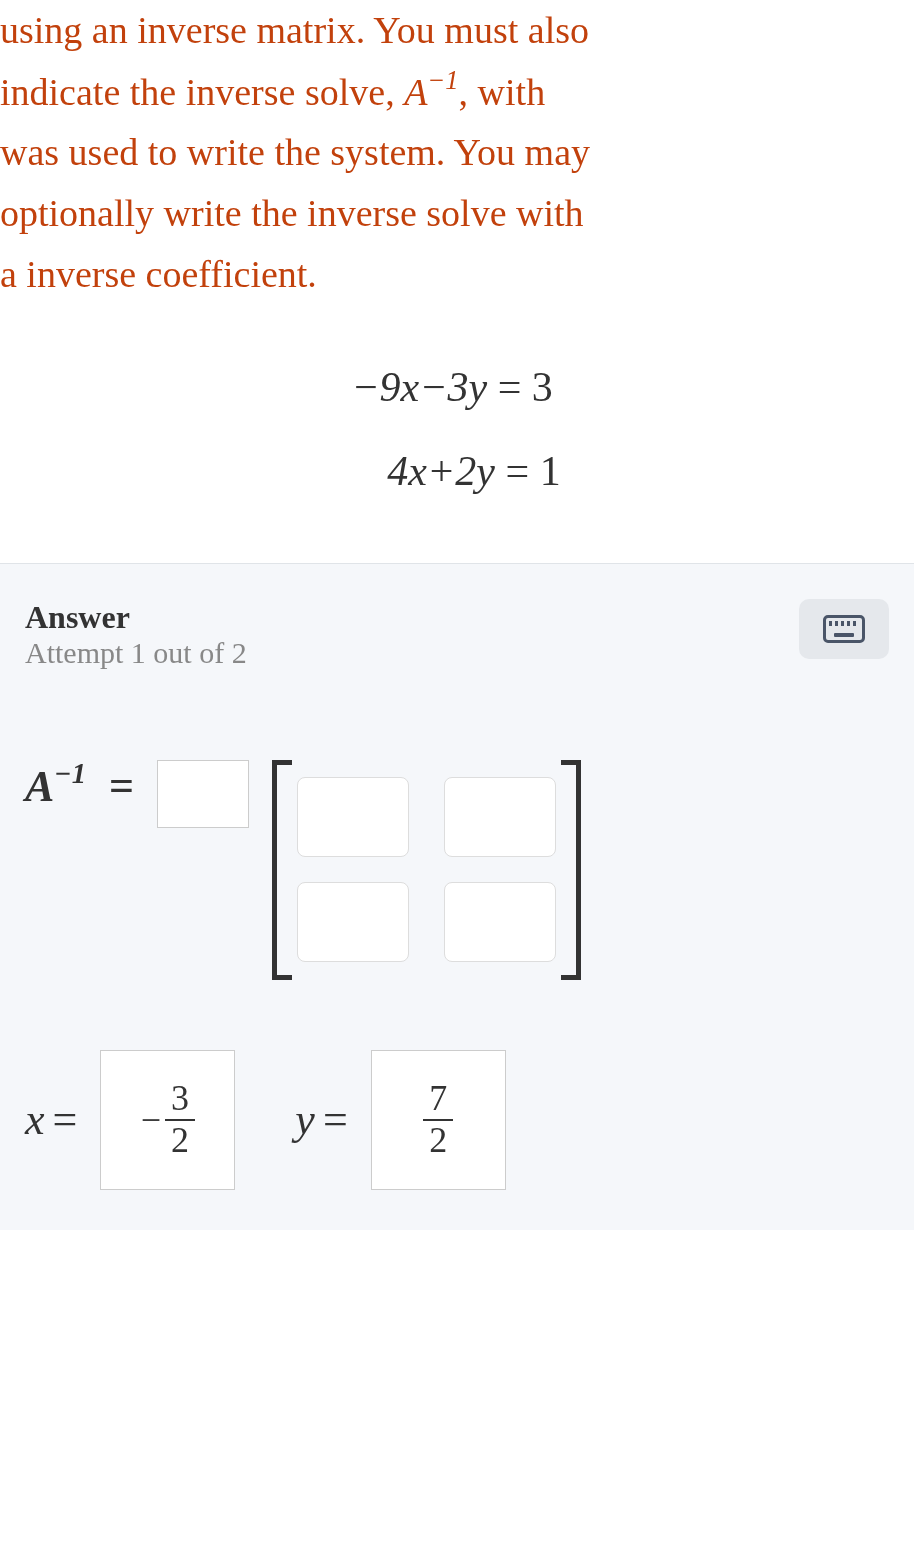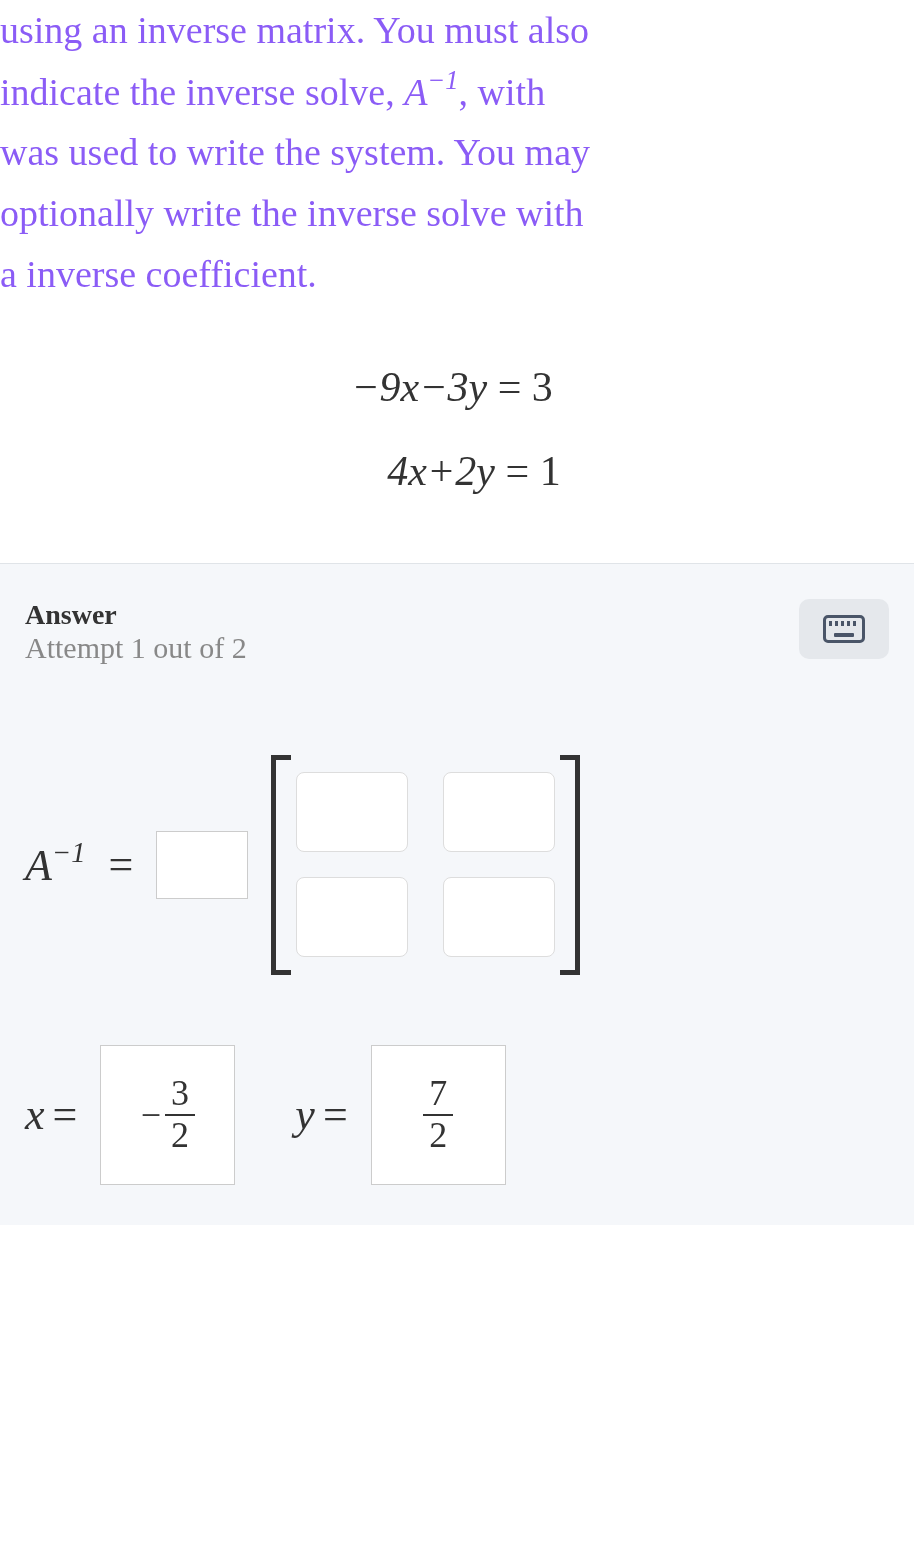--- a/index.html
+++ b/index.html
@@ -12,21 +12,21 @@
       background: #ffffff;
       width: 914px;
       color: #333333;
     }
     .question-section {
       padding: 0 10px 50px 0;
       font-size: 38px;
       line-height: 1.6;
     }
     .question-text {
-      color: #8b5cf6;
+      color: #c2410c;
     }
     .math-inline {
       font-style: italic;
       font-family: 'Times New Roman', serif;
     }
     .superscript {
       font-size: 0.7em;
       vertical-align: super;
       position: relative;
       top: -2px;
@@ -47,21 +47,21 @@
       padding: 35px 25px 40px 25px;
       position: relative;
     }
     .answer-header {
       display: flex;
       justify-content: space-between;
       align-items: flex-start;
     }
     .answer-title {
       font-weight: bold;
-      font-size: 28px;
+      font-size: 32px;
       color: #333333;
     }
     .attempt-text {
       font-size: 30px;
       color: #888888;
       margin-top: 0;
     }
     .keyboard-button {
       background: #e5e8ec;
       border-radius: 10px;
@@ -94,22 +94,22 @@
       bottom: 3px;
       left: 8px;
       right: 8px;
       height: 4px;
       background: #4a5568;
       border-radius: 1px;
     }
     .matrix-section {
       margin-top: 90px;
       display: flex;
-      align-items: center;
       gap: 15px;
+      font-weight: bold;
     }
     .matrix-label {
       font-size: 44px;
       font-style: italic;
       font-family: 'Times New Roman', serif;
     }
     .equals {
       font-size: 44px;
       font-family: 'Times New Roman', serif;
       margin: 0 8px;

